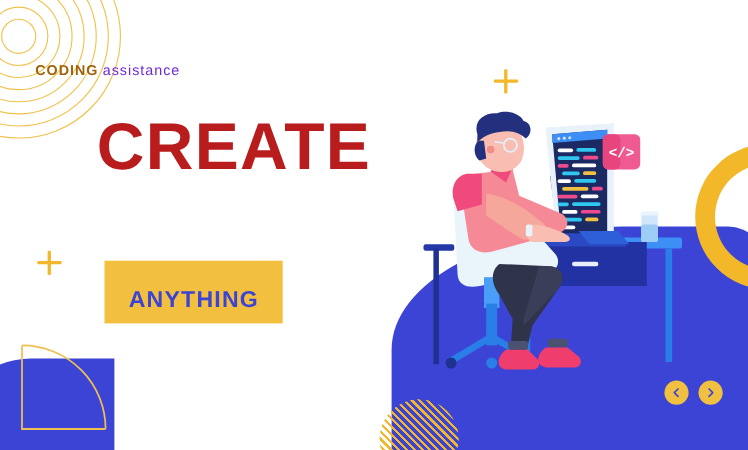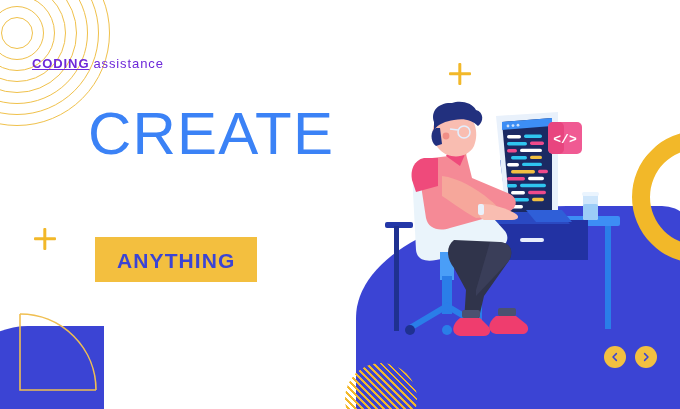--- a/index.html
+++ b/index.html
@@ -28,29 +28,29 @@
 
   .c-ring{position:absolute;left:632px;top:131px;width:96px;height:96px;border-radius:50%;
      border:18px solid #f2b829;border-right-color:transparent;transform:rotate(-45deg);}
 
   
   .blob{position:absolute;left:356px;top:206px;width:340px;height:215px;background:#3b44d4;
      border-radius:62% 10% 0 0 / 52% 16% 0 0;}
 
   
   .logo{position:absolute;left:32px;top:56px;font-size:13px;letter-spacing:.9px;white-space:nowrap;}
-  .logo .b{font-weight:bold;color:#6d28d9;text-decoration:underline;}
+  .logo .b{font-weight:bold;color:#a16207;}
   .logo .l{font-weight:400;color:#6d28d9;margin-left:4px;}
 
-  .headline{position:absolute;left:88px;top:106px;color:#3b82f6;font-weight:normal;
+  .headline{position:absolute;left:88px;top:106px;color:#b91c1c;font-weight:bold;
      font-size:60px;line-height:.93;letter-spacing:1.2px;}
   .headline div{white-space:nowrap;}
 
   .badge{position:absolute;left:95px;top:237px;background:#f3bf3f;color:#3b44d4;
-     font-weight:bold;font-size:21px;letter-spacing:1.1px;padding:12px 22px 9px 22px;white-space:nowrap;}
+     font-weight:bold;font-size:21px;letter-spacing:1.1px;padding:24px 22px 9px 22px;white-space:nowrap;}
 
   .sub{position:absolute;left:92px;top:292px;color:#8c92c4;font-size:13px;white-space:nowrap;}
 
   
   .illus{position:absolute;left:380px;top:100px;width:300px;height:260px;}
 
   
   .navarrows{position:absolute;left:604px;top:346px;display:flex;gap:9px;}
   .navbtn{width:22px;height:22px;border-radius:50%;background:#f2c041;
      display:flex;align-items:center;justify-content:center;cursor:pointer;}

